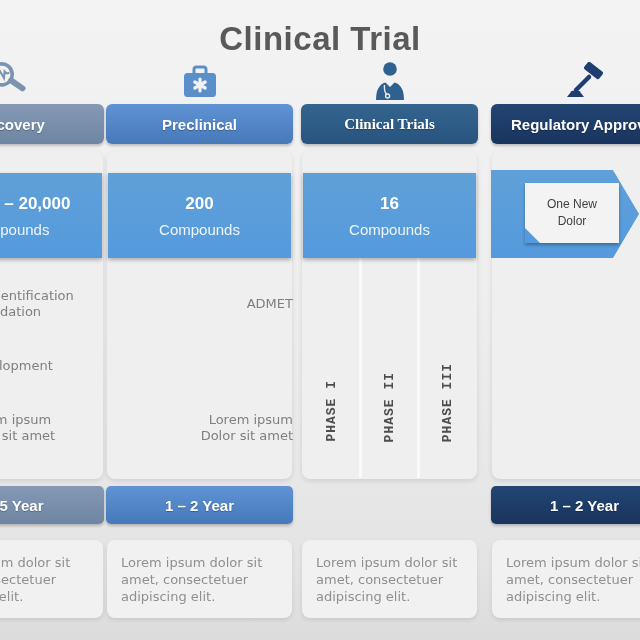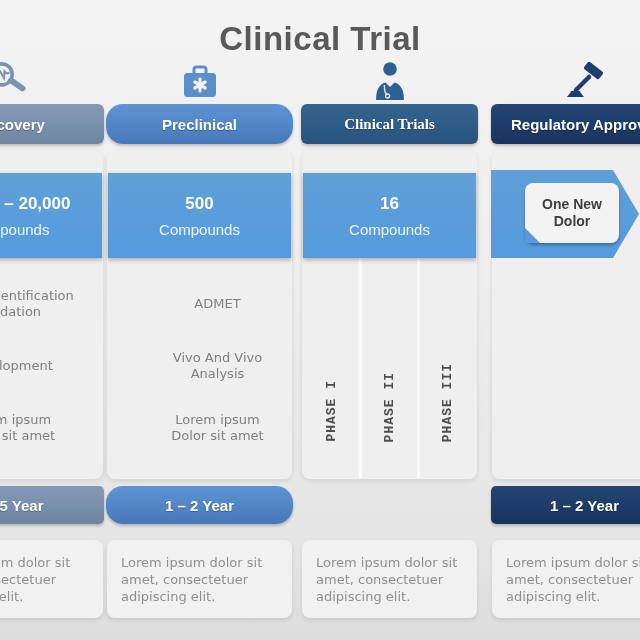--- a/index.html
+++ b/index.html
@@ -24,60 +24,60 @@
   .col-4 .icon-wrap{color:#1f3e70;}
 
   .hdr-bar,.year-bar{position:absolute;left:0;right:0;border-radius:6px;
       display:flex;align-items:center;justify-content:center;color:#ffffff;
       font-weight:bold;font-size:15px;white-space:nowrap;
       text-shadow:0 1px 1px rgba(0,0,0,.28);
       box-shadow:0 2px 3px rgba(0,0,0,.22);}
   .hdr-bar{top:104px;height:40px;}
   .year-bar{top:486px;height:38px;border-radius:5px;}
   .col-1 .hdr-bar,.col-1 .year-bar{background:linear-gradient(180deg,#8599b5,#6d86a2);}
-  .col-2 .hdr-bar,.col-2 .year-bar{background:linear-gradient(180deg,#5f93d3,#4779ba);border-radius:17px;}
+  .col-2 .hdr-bar,.col-2 .year-bar{background:linear-gradient(180deg,#5f93d3,#4779ba);}
   .col-3 .hdr-bar,.col-3 .year-bar{background:linear-gradient(180deg,#34658f,#28547e);font-family:Liberation Serif, serif;}
   .col-4 .hdr-bar,.col-4 .year-bar{background:linear-gradient(180deg,#234573,#19345e);}
 
   .panel{position:absolute;top:151px;bottom:161px;left:1px;right:1px;
          background:#efefef;border-radius:8px;box-shadow:0 2px 5px rgba(0,0,0,.10);}
 
   .stat-box{position:absolute;top:173px;height:85px;left:2px;right:2px;
             background:linear-gradient(180deg,#60a0d8,#549add);
             display:flex;flex-direction:column;align-items:center;justify-content:center;
             gap:7px;color:#ffffff;box-shadow:0 2px 4px rgba(0,0,0,.28);}
   .stat-value{font-size:17px;font-weight:bold;white-space:nowrap;}
   .stat-label{font-size:15px;color:#eef5fc;white-space:nowrap;}
 
   .slot{position:absolute;left:0;right:0;display:flex;flex-direction:column;
         justify-content:center;color:#7f7f7f;font-size:13px;line-height:16px;
         font-family:"DejaVu Sans",sans-serif;}
   .slot-1{top:281px;height:46px;}
   .slot-2{top:346px;height:40px;}
   .slot-3{top:408px;height:40px;}
   .col-1 .slot{align-items:center;text-align:center;}
-  .col-2 .slot{align-items:center;text-align:left;padding-left:36px;}
+  .col-2 .slot{align-items:flex-end;text-align:left;padding-left:36px;}
   .slot span{display:block;white-space:nowrap;}
 
   .phase-area{position:absolute;top:107px;bottom:1px;left:0;right:0;display:flex;}
   .phase-slice{flex:1;display:flex;align-items:flex-end;justify-content:center;}
   .phase-divider{position:absolute;top:0;bottom:0;width:3px;background:#fafafa;}
   .phase-divider.d1{left:calc(33.33% - 1.5px);}
   .phase-divider.d2{left:calc(66.66% - 1.5px);}
   .phase-label{writing-mode:vertical-rl;transform:rotate(180deg);
                font-family:"Liberation Mono",monospace;font-size:13px;font-weight:600;
                letter-spacing:1px;color:#4d4d4d;margin-bottom:36px;white-space:nowrap;}
 
   .pennant{position:absolute;top:170px;height:88px;left:0;width:148px;
            background:linear-gradient(180deg,#60a0d8,#549add);
            clip-path:polygon(0 0,calc(100% - 26px) 0,100% 50%,calc(100% - 26px) 100%,0 100%);}
   .drug-box{position:absolute;top:183px;left:34px;width:94px;height:60px;
-            background:#f3f3f3;border-radius:8px;box-shadow:0 2px 3px rgba(0,0,0,.30);
+            background:#f3f3f3;border-radius:0;box-shadow:0 2px 3px rgba(0,0,0,.30);
             display:flex;flex-direction:column;align-items:center;justify-content:center;
-            font-size:14px;font-weight:bold;color:#3f3f3f;line-height:17px;}
+            font-size:12px;font-weight:normal;color:#3f3f3f;line-height:17px;}
   .drug-box::after{content:"";position:absolute;left:0;bottom:0;width:0;height:0;
             border-left:15px solid #57a9e8;border-left-color:#549add;
             border-top:15px solid transparent;}
   .drug-box span{display:block;white-space:nowrap;}
 
   .footer-box{position:absolute;top:540px;height:78px;left:1px;right:1px;
               background:#f1f1f1;border-radius:8px;box-shadow:0 2px 4px rgba(0,0,0,.10);
               color:#8f8f8f;font-size:13px;line-height:17px;
               font-family:"DejaVu Sans",sans-serif;padding:14px 14px 0 14px;
               box-sizing:border-box;}
@@ -134,29 +134,25 @@
           <line x1="14.8" y1="18" x2="25.2" y2="24"></line>
           <line x1="25.2" y1="18" x2="14.8" y2="24"></line>
         </g>
       </svg>
     </div>
     <div class="hdr-bar">
       <span>Preclinical</span>
     </div>
     <div class="panel"></div>
     <div class="stat-box">
-      <span class="stat-value">500</span>
+      <span class="stat-value">200</span>
       <span class="stat-label">Compounds</span>
     </div>
     <div class="slot slot-1">
       <span>ADMET</span>
-    </div>
-    <div class="slot slot-2">
-      <span>Vivo And Vivo</span>
-      <span>Analysis</span>
     </div>
     <div class="slot slot-3">
       <span>Lorem ipsum</span>
       <span>Dolor sit amet</span>
     </div>
     <div class="year-bar">
       <span>1 – 2 Year</span>
     </div>
     <div class="footer-box">Lorem ipsum dolor sit amet, consectetuer adipiscing elit.</div>
   </div>

